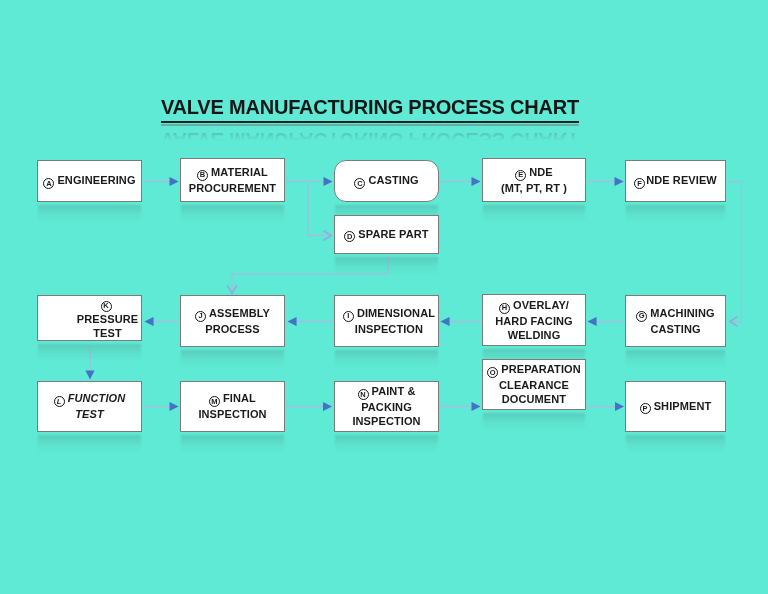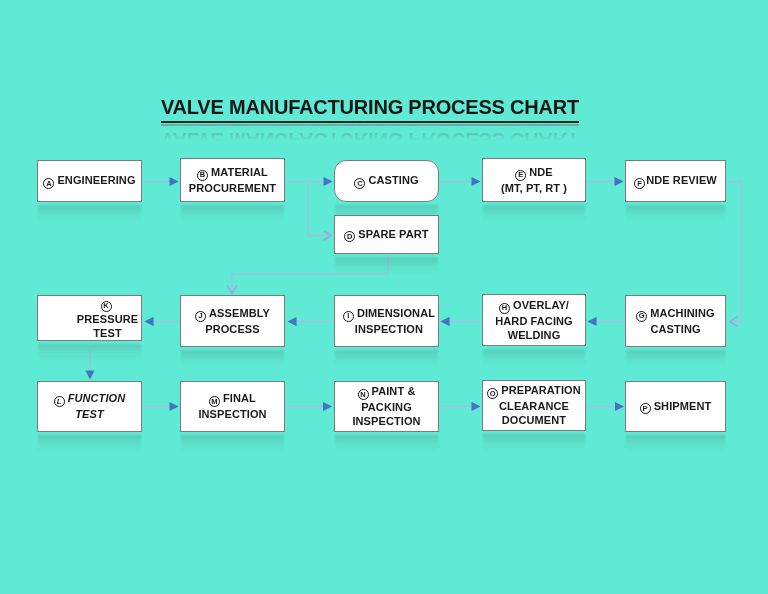--- a/index.html
+++ b/index.html
@@ -132,21 +132,21 @@
   </div>
   <div class="node" style="left:180px;top:381px;width:105px;height:51px;">
     <div class="node-text"><span class="letter">M</span><span class="label">FINAL
 INSPECTION</span></div>
   </div>
   <div class="node" style="left:334px;top:381px;width:105px;height:51px;">
     <div class="node-text"><span class="letter">N</span><span class="label">PAINT &amp;
 PACKING
 INSPECTION</span></div>
   </div>
-  <div class="node" style="left:482px;top:380px;width:104px;height:51px;">
+  <div class="node" style="left:482px;top:359px;width:104px;height:51px;">
     <div class="node-text"><span class="letter">O</span><span class="label">PREPARATION
 CLEARANCE
 DOCUMENT</span></div>
   </div>
   <div class="node" style="left:625px;top:381px;width:101px;height:51px;">
     <div class="node-text"><span class="letter">P</span><span class="label">SHIPMENT</span></div>
   </div>
 
 </div>
 

